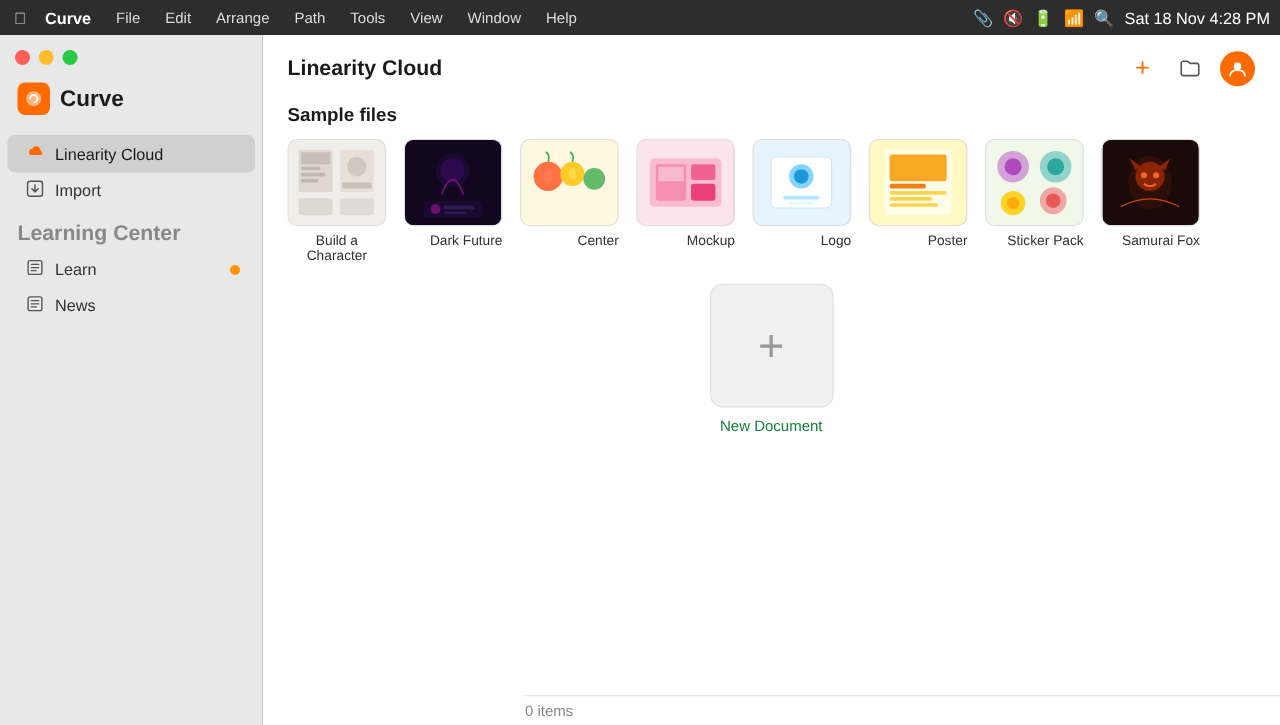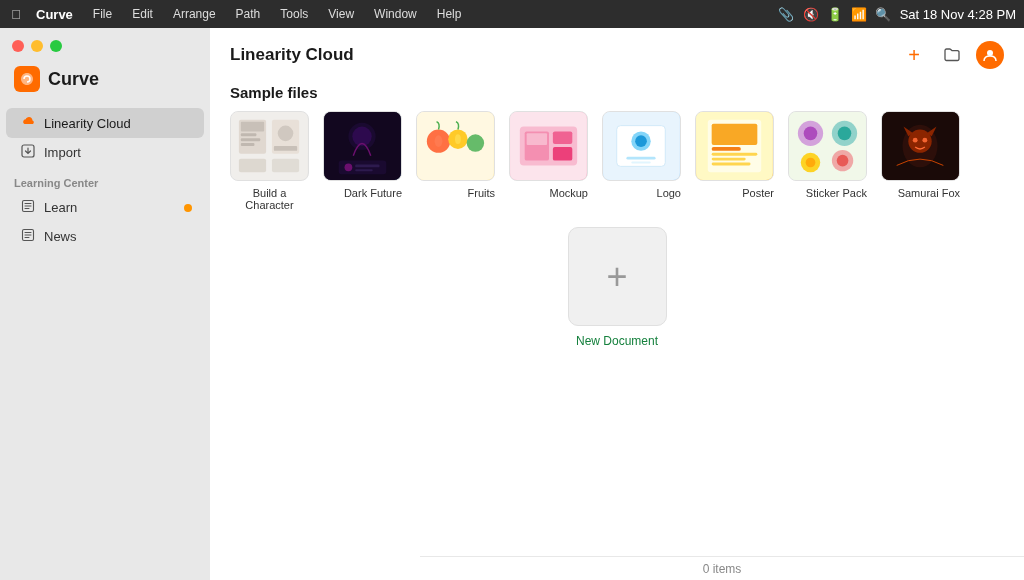--- a/index.html
+++ b/index.html
@@ -122,21 +122,21 @@
       text-align: center;
     }
     .sidebar-badge {
       width: 8px; height: 8px;
       background: #ff9500;
       border-radius: 50%;
       position: absolute;
       right: 12px;
     }
     .sidebar-section-header {
-      font-size: 11px;
+      font-size: 17px;
       font-weight: 600;
       color: #888;
       padding: 10px 14px 4px 14px;
       text-transform: none;
       letter-spacing: 0;
     }
 
     
     .main-content {
       flex: 1;
@@ -270,21 +270,20 @@
     .status-bar {
       position: absolute;
       bottom: 0;
       left: 210px;
       right: 0;
       height: 24px;
       background: #fff;
       border-top: 1px solid #e8e8e8;
       display: flex;
       align-items: center;
-      justify-content: center;
       font-size: 12px;
       color: #888;
     }
 
     
     .thumb-svg { width: 100%; height: 100%; }
   </style>
 </head>
 <body>
 
@@ -436,21 +435,21 @@
             <rect width="79" height="70" fill="#fff8e1"></rect>
             <circle cx="22" cy="30" r="12" fill="#ff7043"></circle>
             <circle cx="42" cy="28" r="10" fill="#ffca28"></circle>
             <circle cx="60" cy="32" r="9" fill="#66bb6a"></circle>
             <path d="M22 18 Q24 12 20 10" stroke="#4caf50" stroke-width="1.5" fill="none"></path>
             <path d="M42 18 Q44 12 40 10" stroke="#4caf50" stroke-width="1.5" fill="none"></path>
             <ellipse cx="22" cy="30" rx="4" ry="6" fill="#ff8a65" opacity="0.4"></ellipse>
             <ellipse cx="42" cy="28" rx="3" ry="5" fill="#fff176" opacity="0.4"></ellipse>
           </svg>
         </div>
-        <span class="file-name">Fruits</span>
+        <span class="file-name">Center</span>
       </div>
 
       <div class="file-item">
         <div class="file-thumb thumb-mockup">
           <svg class="thumb-svg" viewBox="0 0 79 70" fill="none">
             <rect width="79" height="70" fill="#fce4ec"></rect>
             <rect x="10" y="15" width="59" height="40" rx="4" fill="#f8bbd0"></rect>
             <rect x="15" y="20" width="25" height="30" rx="2" fill="#f48fb1"></rect>
             <rect x="44" y="20" width="20" height="13" rx="2" fill="#f06292"></rect>
             <rect x="44" y="36" width="20" height="14" rx="2" fill="#ec407a"></rect>

